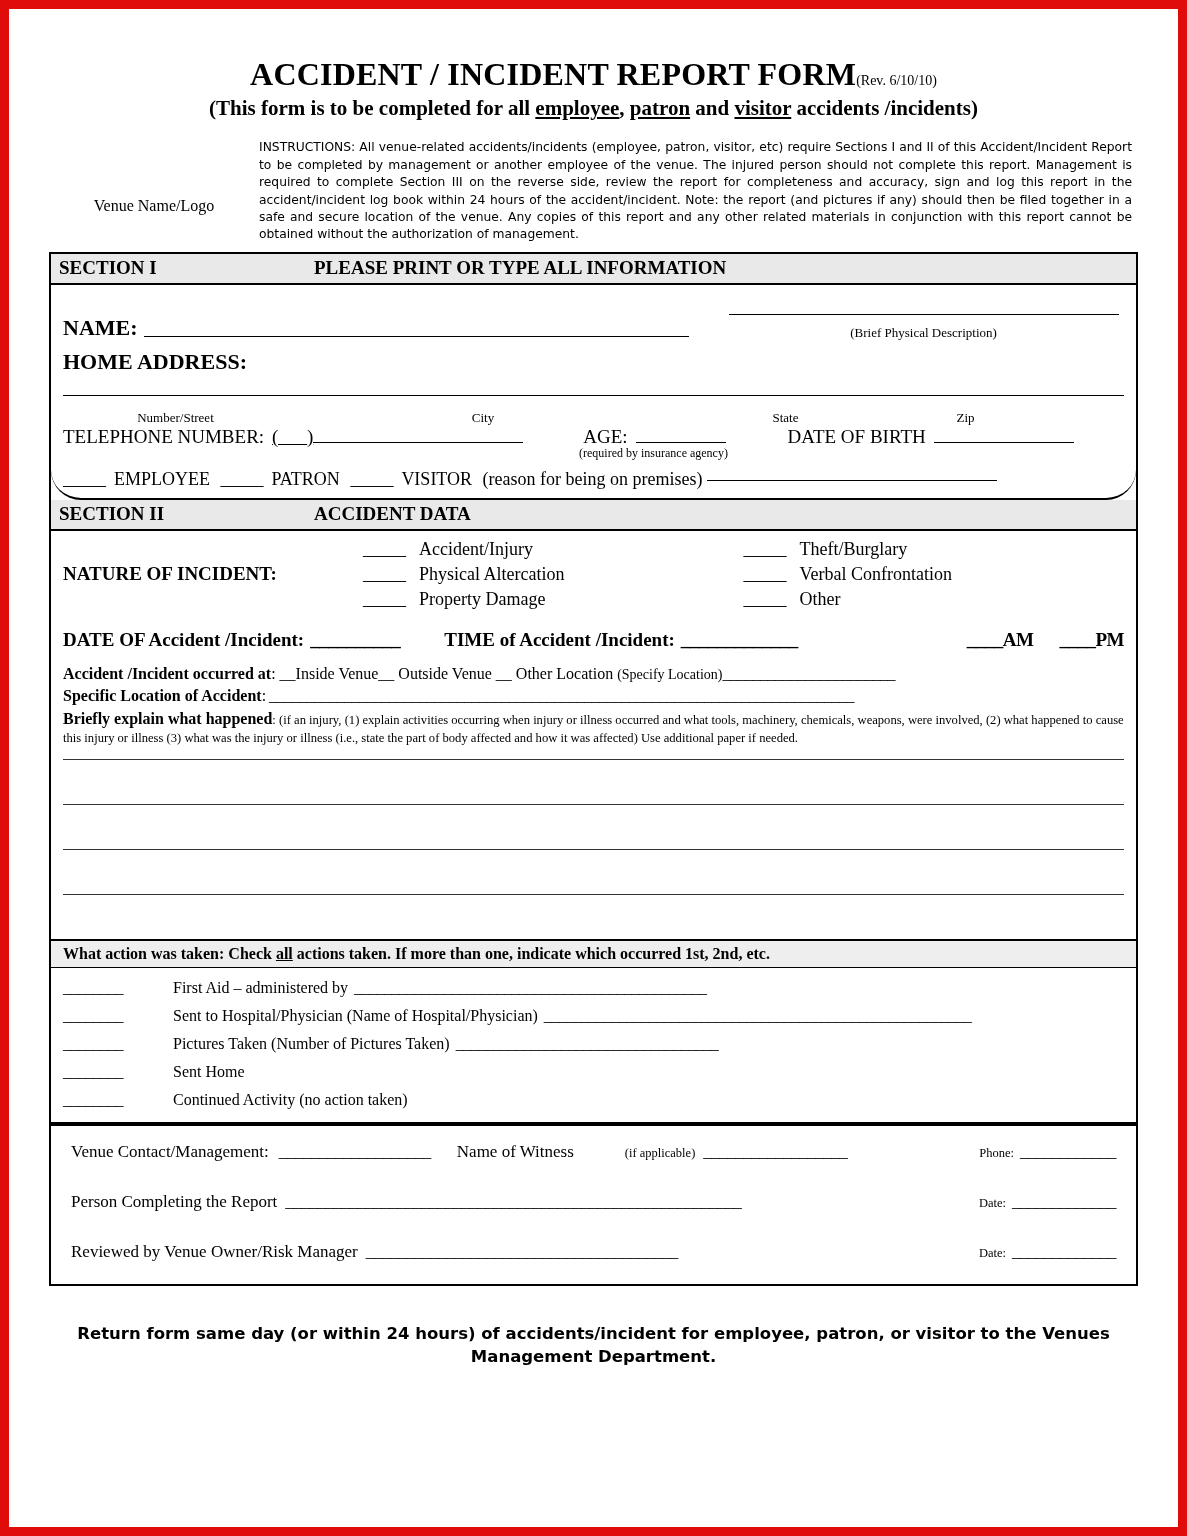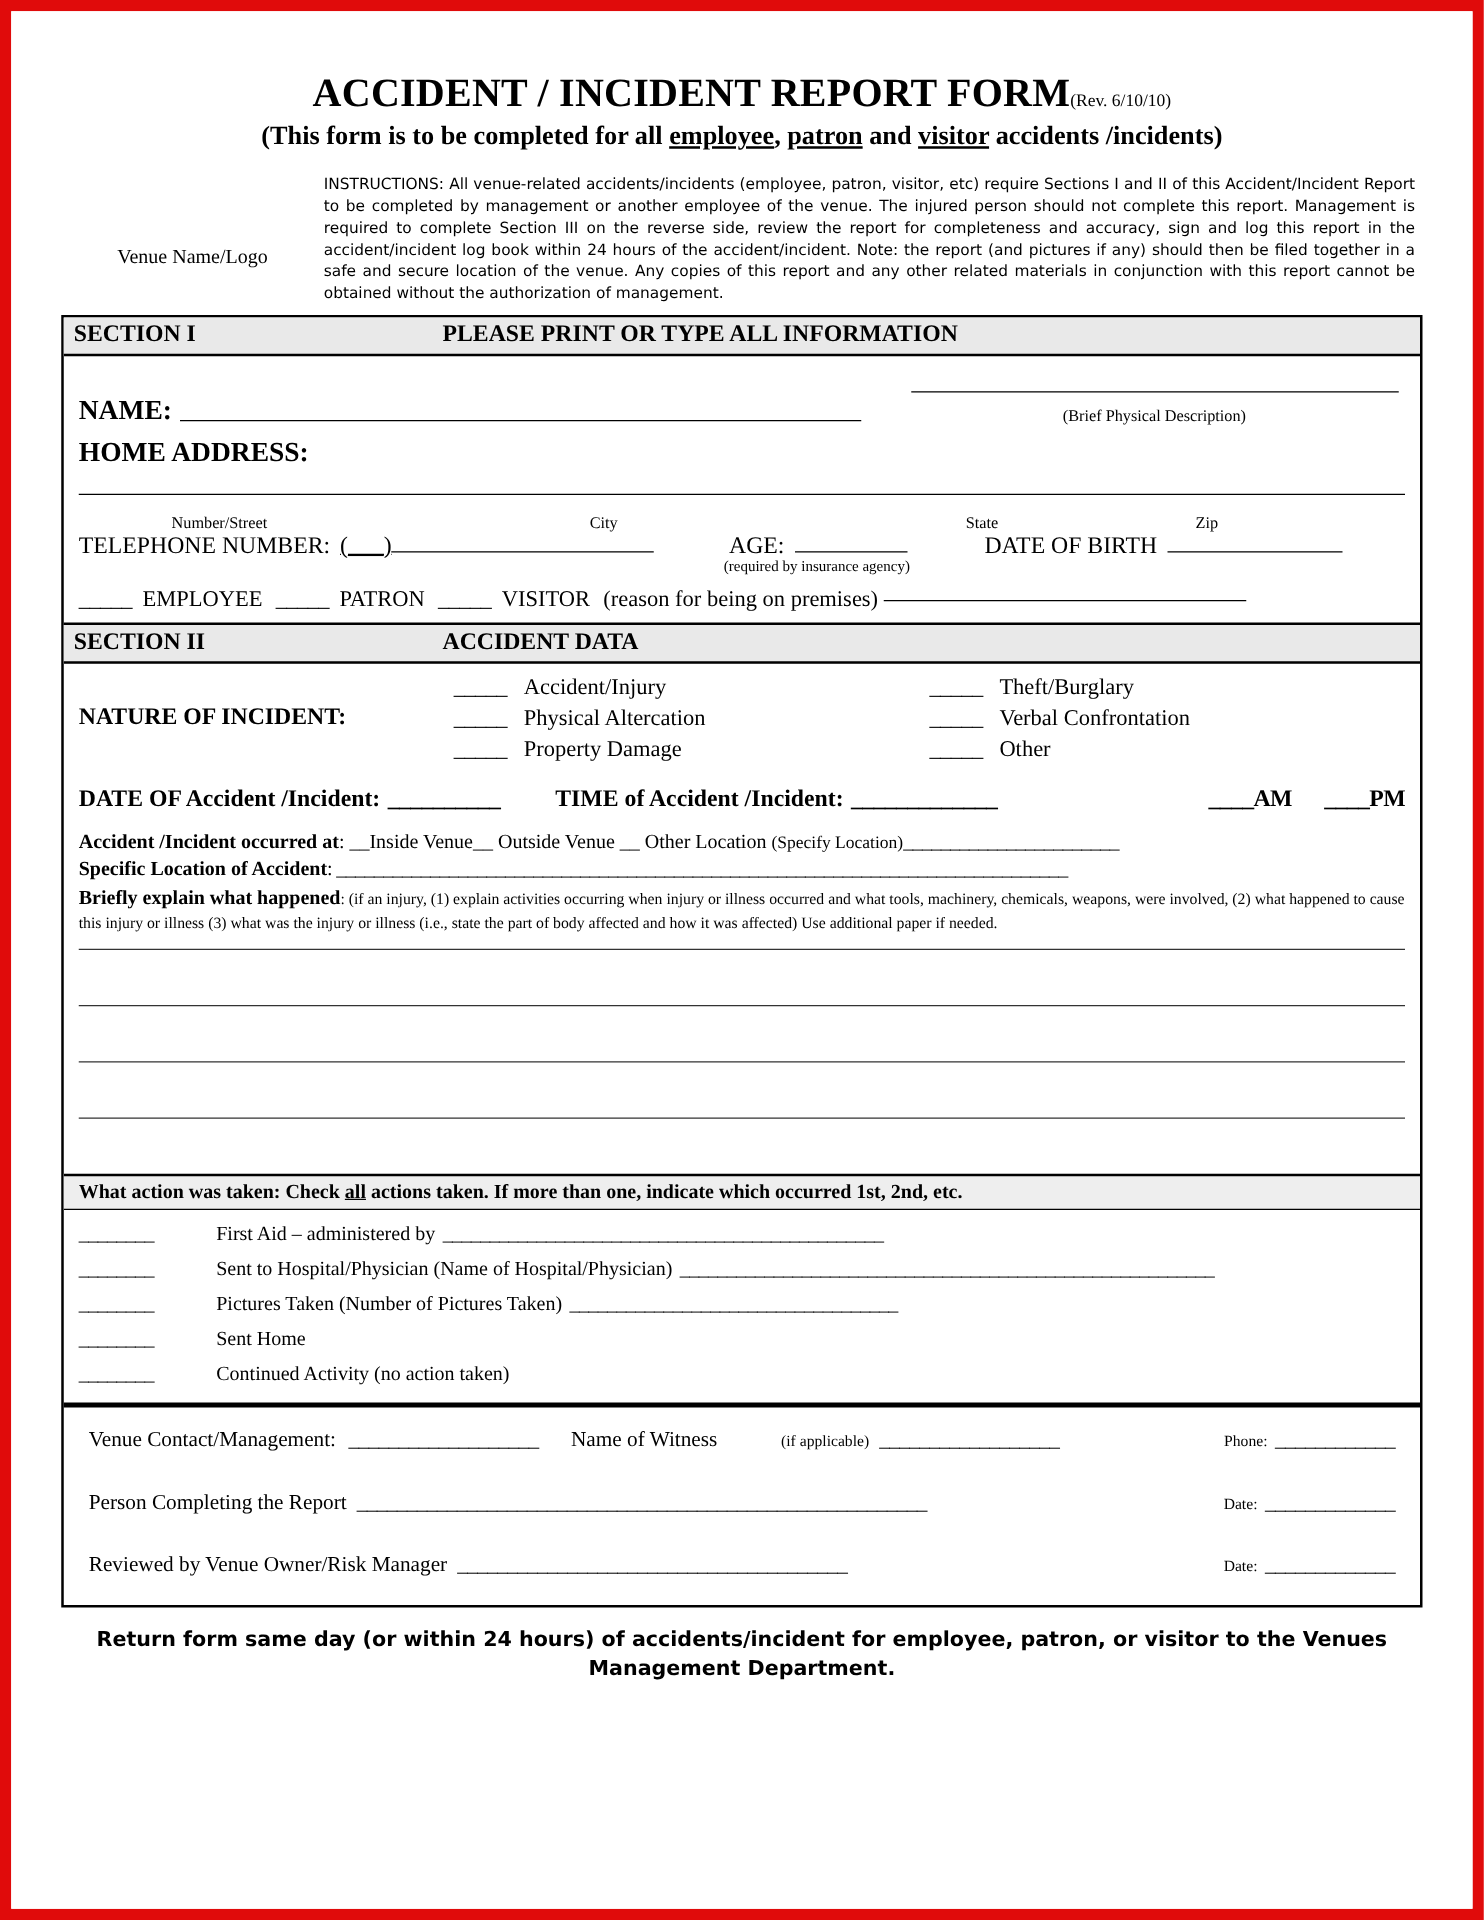--- a/index.html
+++ b/index.html
@@ -59,24 +59,23 @@
     border:2px solid #000;
     margin-top:8px;
   }
   .sec-head{
     background:#e9e9e9;
     border-bottom:2px solid #000;
     font-weight:bold;
     font-size:19px;
     padding:3px 8px 4px 8px;
     display:flex;
-    gap:40px;
   }
   .sec-head .lbl{ width:255px; flex:0 0 255px; }
-  .block{ padding:6px 12px 8px 12px; }
+  .block{ padding:6px 12px 8px 12px;border-radius:30px; }
   .brd-btm{ border-bottom:2px solid #000; }
 
   .ln{ letter-spacing:-0.5px; }
 
   
   .name-row{ display:flex; align-items:flex-end; margin-top:14px; }
   .name-lbl{ font-size:22px; font-weight:bold; }
   .u-line{
     border-bottom:1.5px solid #000;
     display:inline-block;
@@ -128,21 +127,21 @@
   .sig-row{ display:flex; align-items:baseline; font-size:17px; margin-bottom:30px; }
   .sig-row:last-child{ margin-bottom:4px; }
   .sig-small{ font-size:12.5px; }
 
   
   .footer{
     text-align:center;
     font-family:"DejaVu Sans", sans-serif;
     font-size:16.5px; font-weight:bold;
     line-height:1.45;
-    margin-top:14px;
+    margin-top:36px;
     padding:0 24px;
   }
   .fill{ flex:1; }
 </style>
 </head>
 <body>
 
 <div class="red-frame"></div>
 
 <div class="page">

